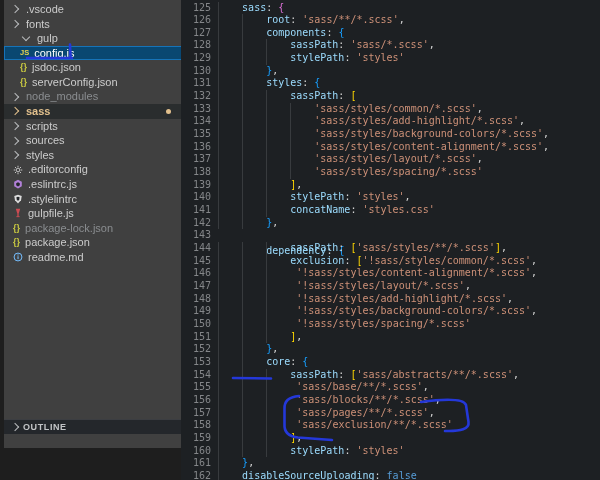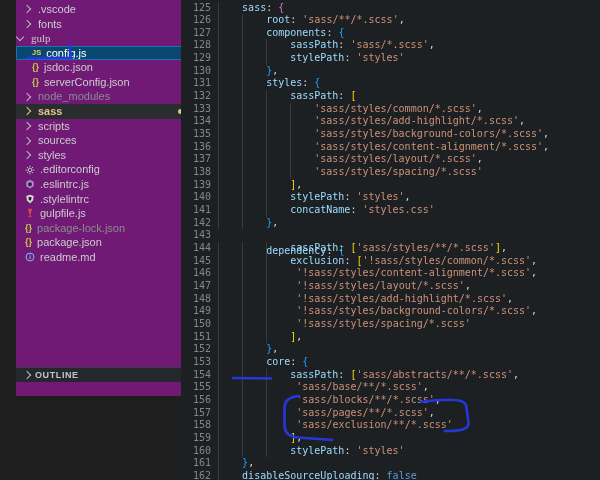--- a/index.html
+++ b/index.html
@@ -1,20 +1,20 @@
 <!DOCTYPE html>
 <html><head>
 <meta charset="utf-8">
 <style>
   html,body{margin:0;padding:0;width:600px;height:480px;overflow:hidden;background:#1e1e1e;
     font-family:"Liberation Sans",sans-serif;-webkit-font-smoothing:antialiased;}
   #app{position:relative;width:600px;height:480px;}
 
   
-  #sidebar{position:absolute;left:16px;top:0;width:181px;height:396px;background:#701a75;
+  #sidebar{position:absolute;left:4px;top:0;width:181px;height:448px;background:#404040;
     border-right:1px solid #17191c;box-sizing:border-box;}
   .trow{position:absolute;left:0;width:181px;height:14.6px;display:flex;align-items:center;
     box-sizing:border-box;color:#cccccc;font-size:11px;line-height:14.6px;cursor:pointer;white-space:nowrap;}
   .trow.sel{background:#094771;box-shadow:inset 0 0 0 1px #1673b8;color:#ffffff;}
   .trow.dim{color:#8a8d90;}
   .trow.mod{background:#2a2d2e;color:#e2c08d;font-weight:bold;}
   .trow .lbl{margin-left:2px;}
   .chev{width:5px;height:5px;border-right:1.3px solid #b9bbbd;border-bottom:1.3px solid #b9bbbd;
     display:inline-block;flex:none;margin-right:6px;}
   .chev.right{transform:rotate(-45deg);margin-left:1px;}
@@ -53,21 +53,21 @@
   <aside id="sidebar">
     <div id="file-tree">
         <div class="trow" style="top: 2px; padding-left: 7px;">
           <span class="chev right"></span>
           <span class="lbl">.vscode</span>
         </div>
         <div class="trow" style="top: 16.58px; padding-left: 7px;">
           <span class="chev right"></span>
           <span class="lbl">fonts</span>
         </div>
-        <div class="trow" style="top: 31.16px; padding-left: 0; font-family: Liberation Serif, serif;">
+        <div class="trow" style="top: 31.16px; padding-left: 18px;">
           <span class="chev down"></span>
           <span class="lbl">gulp</span>
         </div>
         <div class="trow sel" style="top: 45.74px; padding-left: 16px;">
           <span class="fi fi-js">JS</span>
           <span class="lbl">config.js</span>
         </div>
         <div class="trow" style="top: 60.32px; padding-left: 16px;">
           <span class="fi fi-json">{}</span>
           <span class="lbl">jsdoc.json</span>

